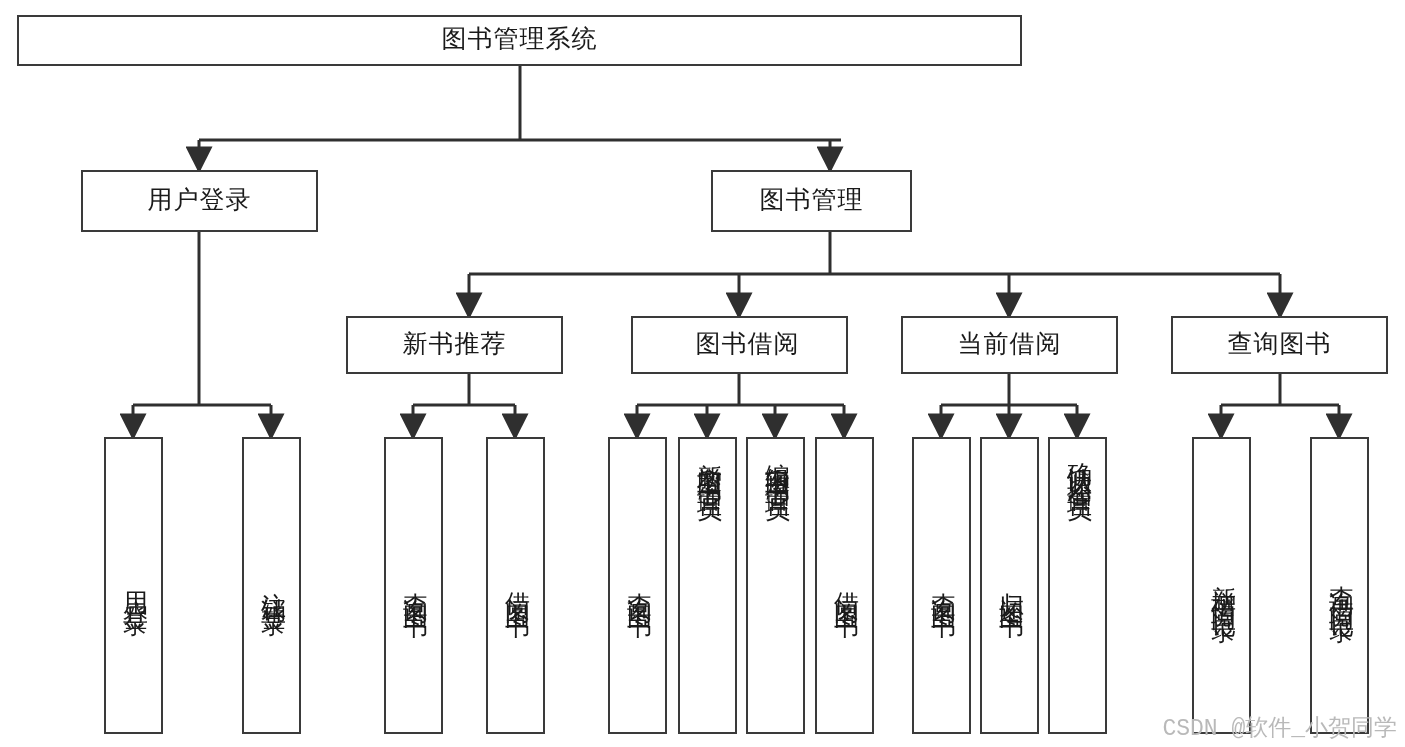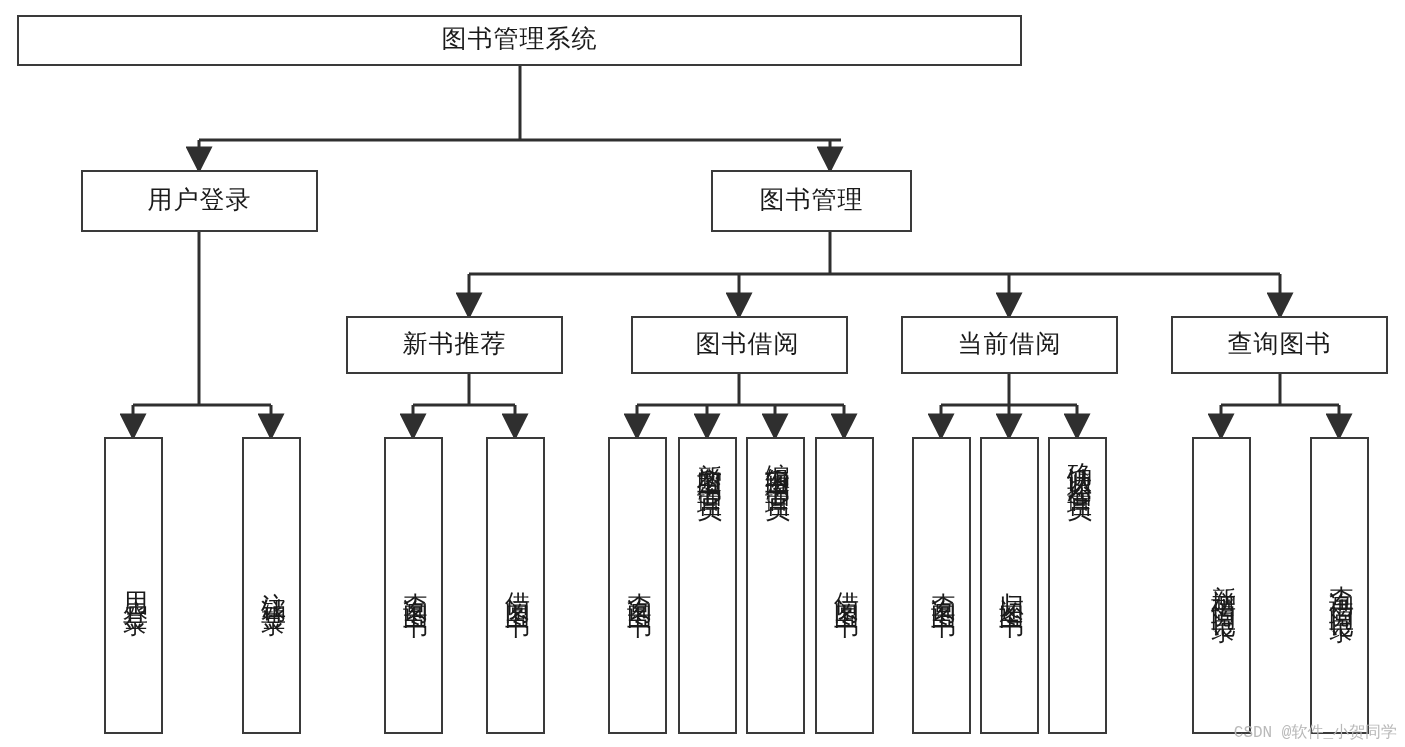--- a/index.html
+++ b/index.html
@@ -70,21 +70,21 @@
   .node.leaf.long {
     align-items: flex-start;
   }
   .node.leaf.long .node-label {
     letter-spacing: 5px;
   }
   #watermark {
     position: absolute;
     right: 8px;
     bottom: 4px;
-    font-size: 16px;
+    font-size: 23px;
     color: #b9b9b9;
     white-space: nowrap;
     pointer-events: none;
   }
 </style>
 </head>
 <body>
 
 <div id="diagram-root">
 

